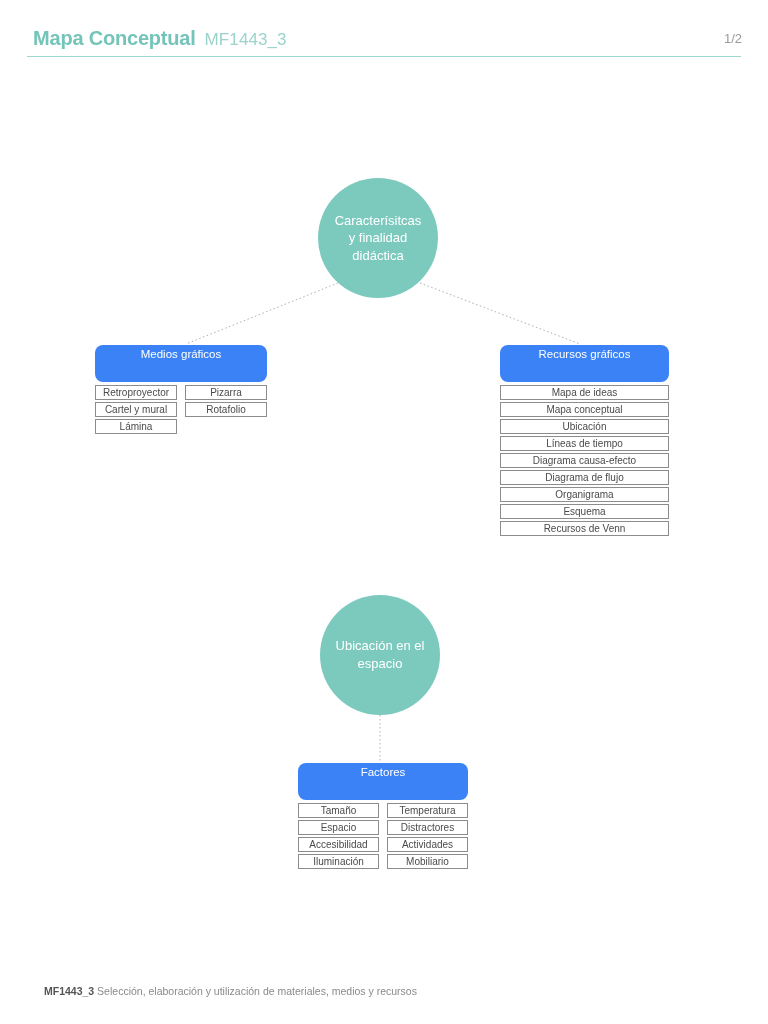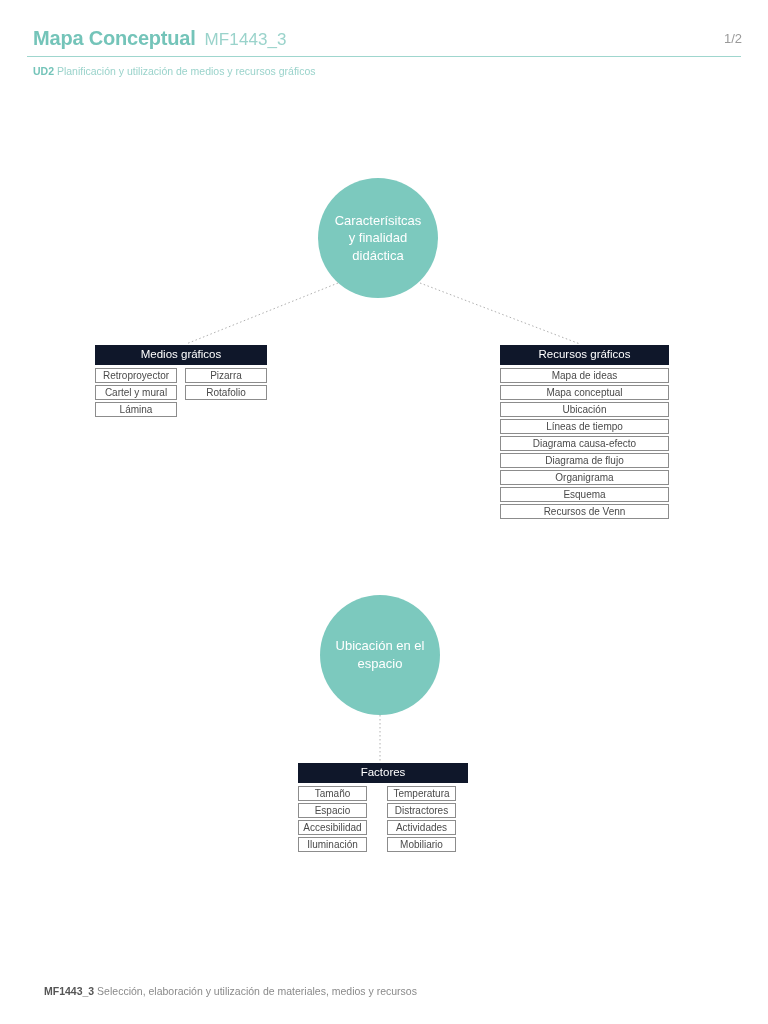--- a/index.html
+++ b/index.html
@@ -110,27 +110,28 @@
     top: 595px;
     width: 120px;
     height: 120px;
   }
 
   
   .group {
     position: absolute;
   }
   .group-header {
-    background: #0f172a;
+    background: #3b82f6;
     color: #ffffff;
     text-align: center;
     font-size: 11.5px;
     line-height: 14px;
-    padding: 2px 0 4px 0;
+    padding: 2px 0 21px 0;
     box-sizing: border-box;
+    border-radius: 8px;
   }
   .group-columns {
     display: flex;
     gap: 8px;
     margin-top: 3px;
   }
   .group-col {
     display: flex;
     flex-direction: column;
     gap: 2px;
@@ -160,21 +161,21 @@
   
   #group-recursos { left: 500px; top: 345px; width: 169px; }
   #group-recursos .group-header { width: 169px; }
   #group-recursos .group-col { width: 195px; }
   #group-recursos .item-box { width: 169px; }
 
   
   #group-factores { left: 298px; top: 763px; width: 170px; }
   #group-factores .group-header { width: 170px; }
   #group-factores .group-col { width: 81px; }
-  #group-factores .item-box { width: 69px; }
+  #group-factores .item-box { width: 81px; }
 
   
   #footer {
     position: absolute;
     left: 35px;
     bottom: 27px;
     font-size: 10.5px;
     color: #8A8A8A;
     padding-left: 9px;
   }
@@ -186,23 +187,20 @@
 </head>
 <body>
 
 <div id="header">
   <div id="title-row">
     <span id="doc-title">Mapa Conceptual</span>
     <span id="doc-code">MF1443_3</span>
   </div>
   <div id="page-indicator">1/2</div>
   <div id="header-rule"></div>
-  <div id="subtitle-row">
-    <span id="subtitle-code">UD2</span><span> Planificación y utilización de medios y recursos gráficos</span>
-  </div>
 </div>
 
 <div id="map-canvas">
 
   <svg id="connectors" viewBox="0 0 768 1024" width="768" height="1024">
     <line x1="338" y1="283" x2="186" y2="344" stroke="#B0B0B0" stroke-width="1" stroke-dasharray="1.5 2.5"></line>
     <line x1="420" y1="283" x2="580" y2="344" stroke="#B0B0B0" stroke-width="1" stroke-dasharray="1.5 2.5"></line>
     <line x1="380" y1="715" x2="380" y2="763" stroke="#B0B0B0" stroke-width="1" stroke-dasharray="1.5 2.5"></line>
   </svg>
 

